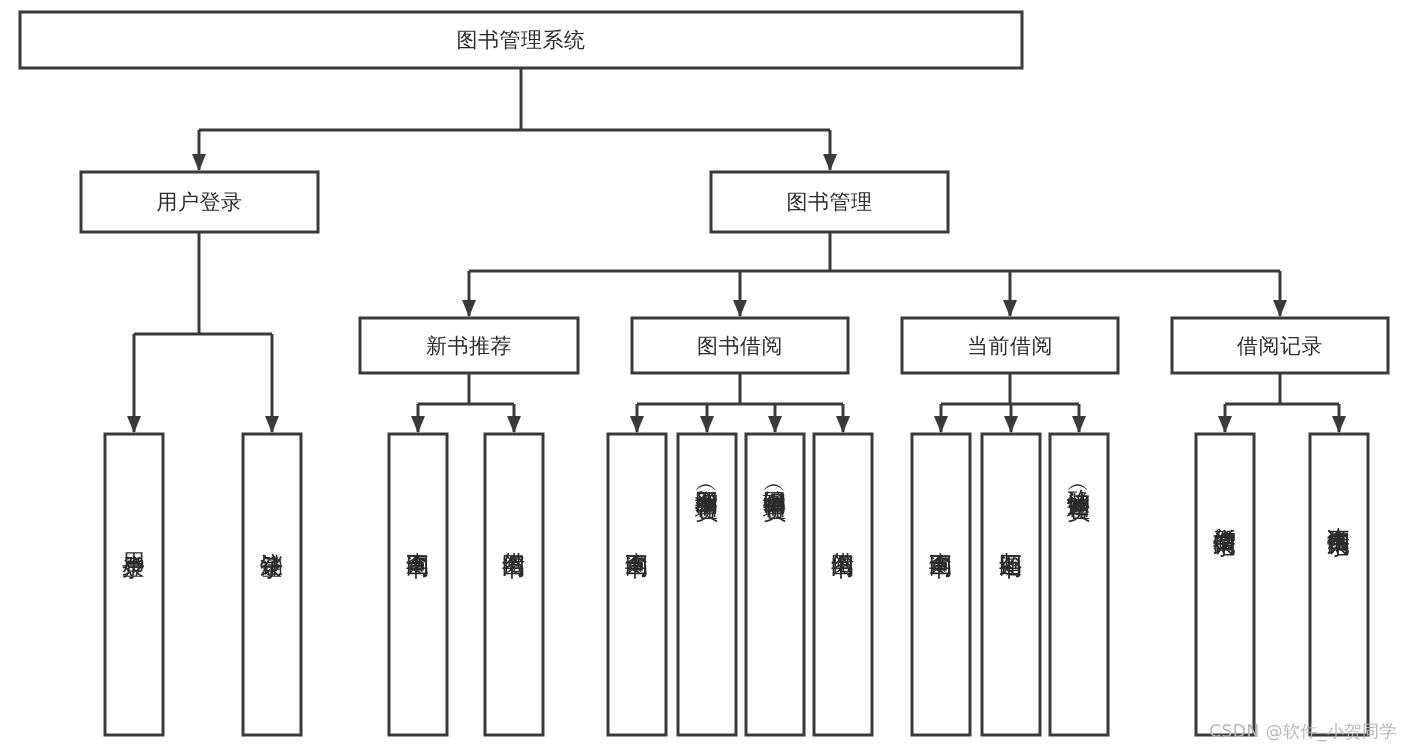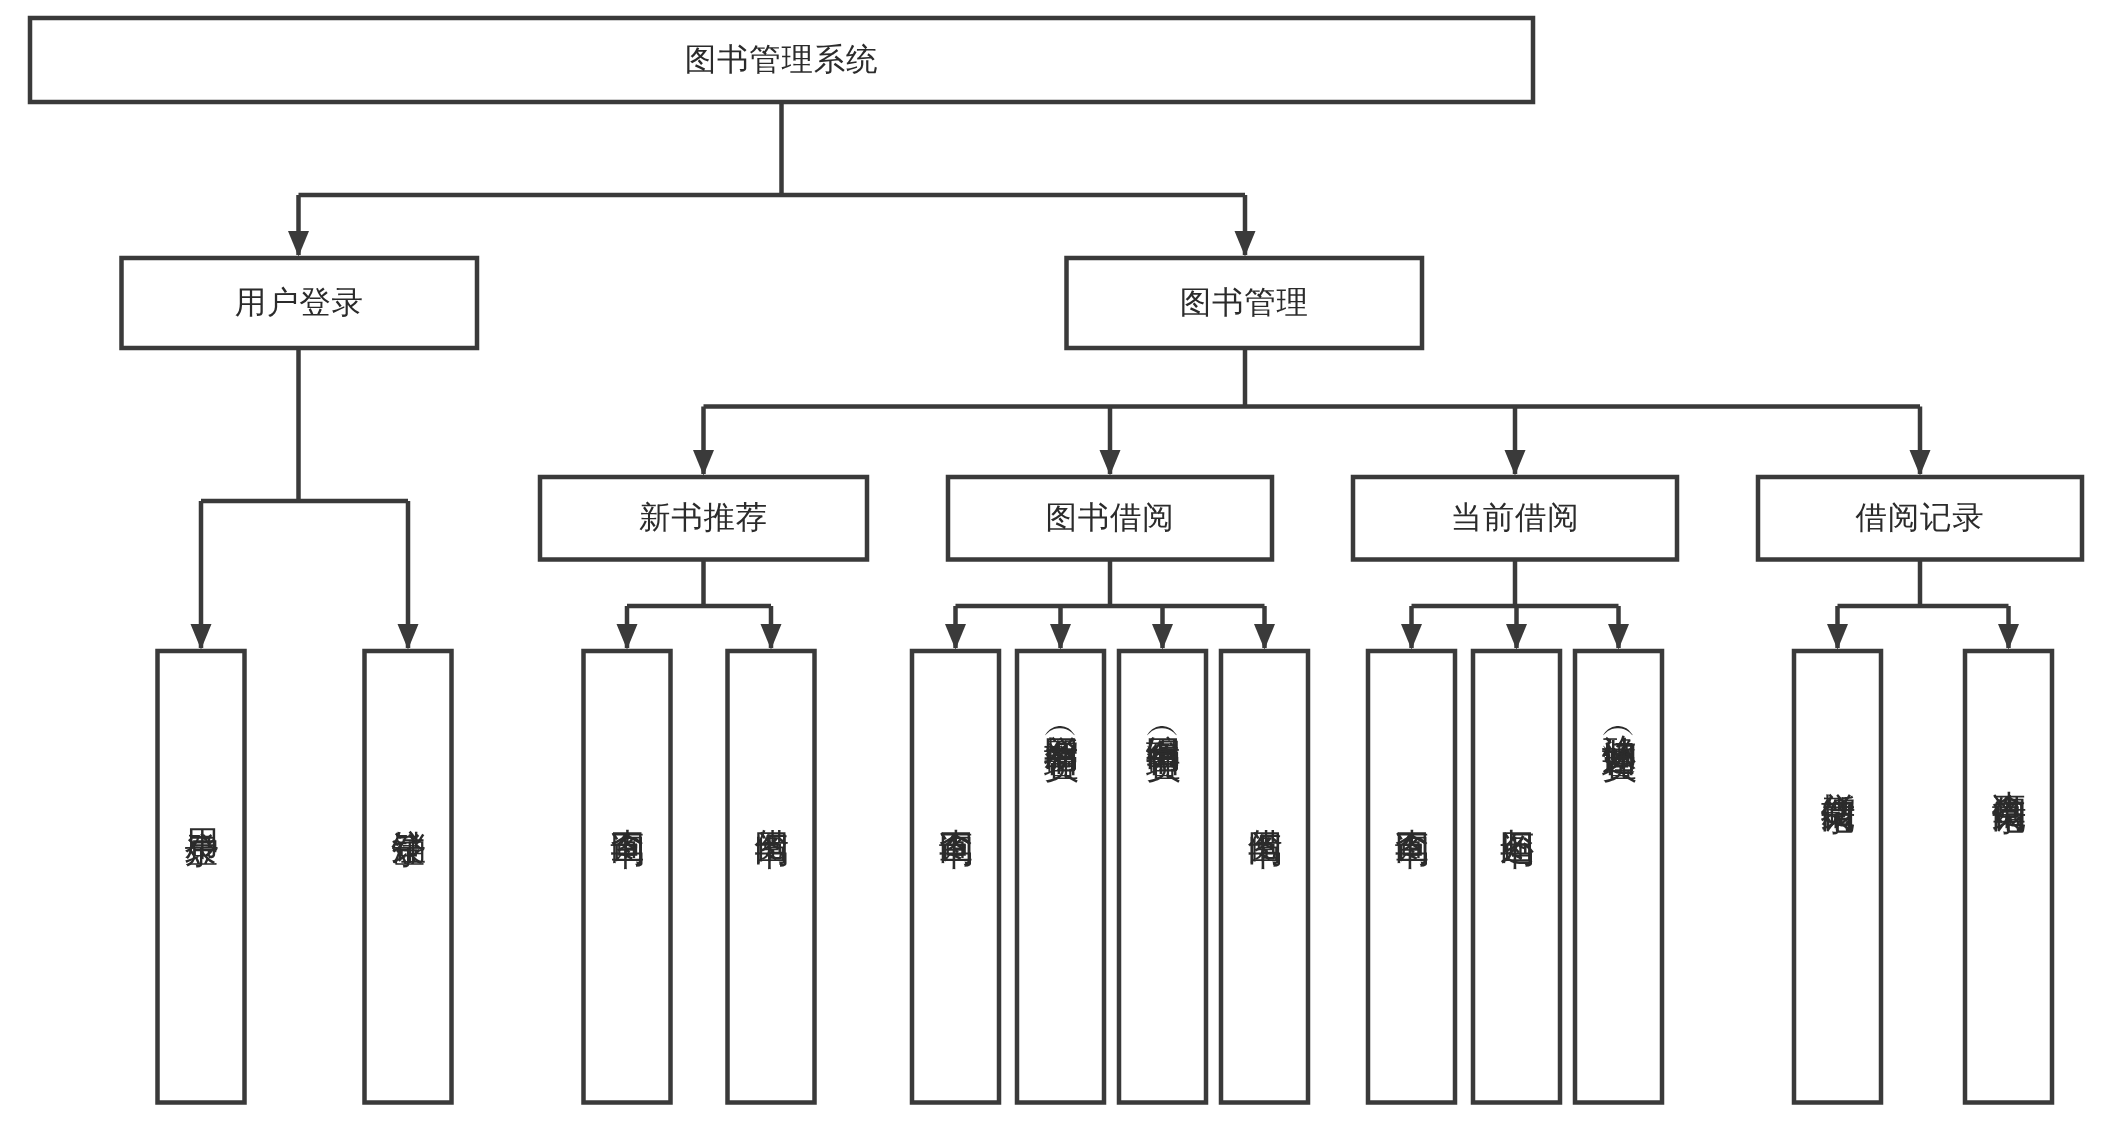--- a/index.html
+++ b/index.html
@@ -221,14 +221,15 @@
         <div class="vtext" style="font-size: 23px;">确认归还（管理员）</div>
       </div>
       <div class="vlabel-wrap" style="left: 1196px; top: 442px; width: 58px; height: 285px; padding-top: 66.5px;">
         <div class="vtext" style="font-size: 23px;">新增借阅记录</div>
       </div>
       <div class="vlabel-wrap" style="left: 1310px; top: 442px; width: 58px; height: 285px; padding-top: 66.5px;">
         <div class="vtext" style="font-size: 23px;">查询借阅记录</div>
       </div>
     </div>
 
+  <div id="watermark">CSDN @软件_小贺同学</div>
 
 </div>
 
 </body></html>

